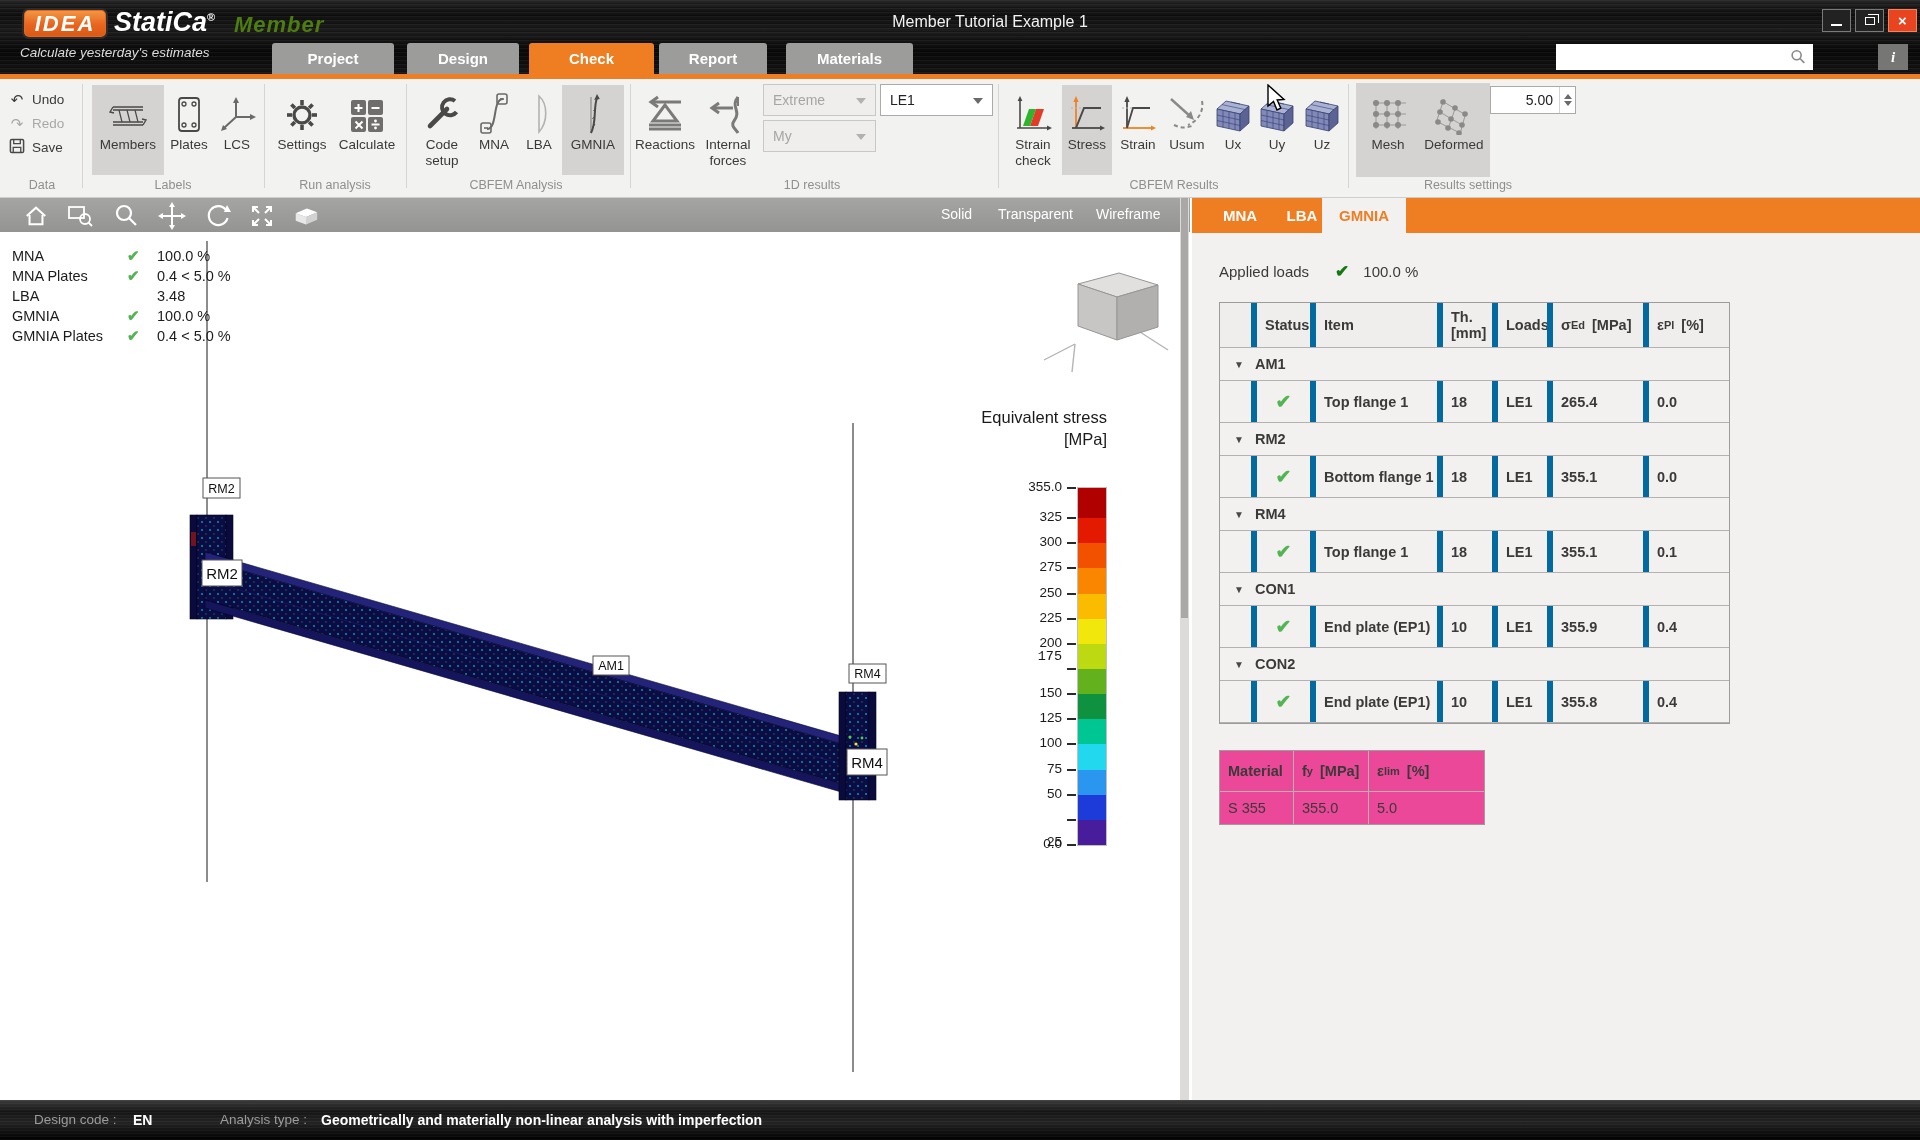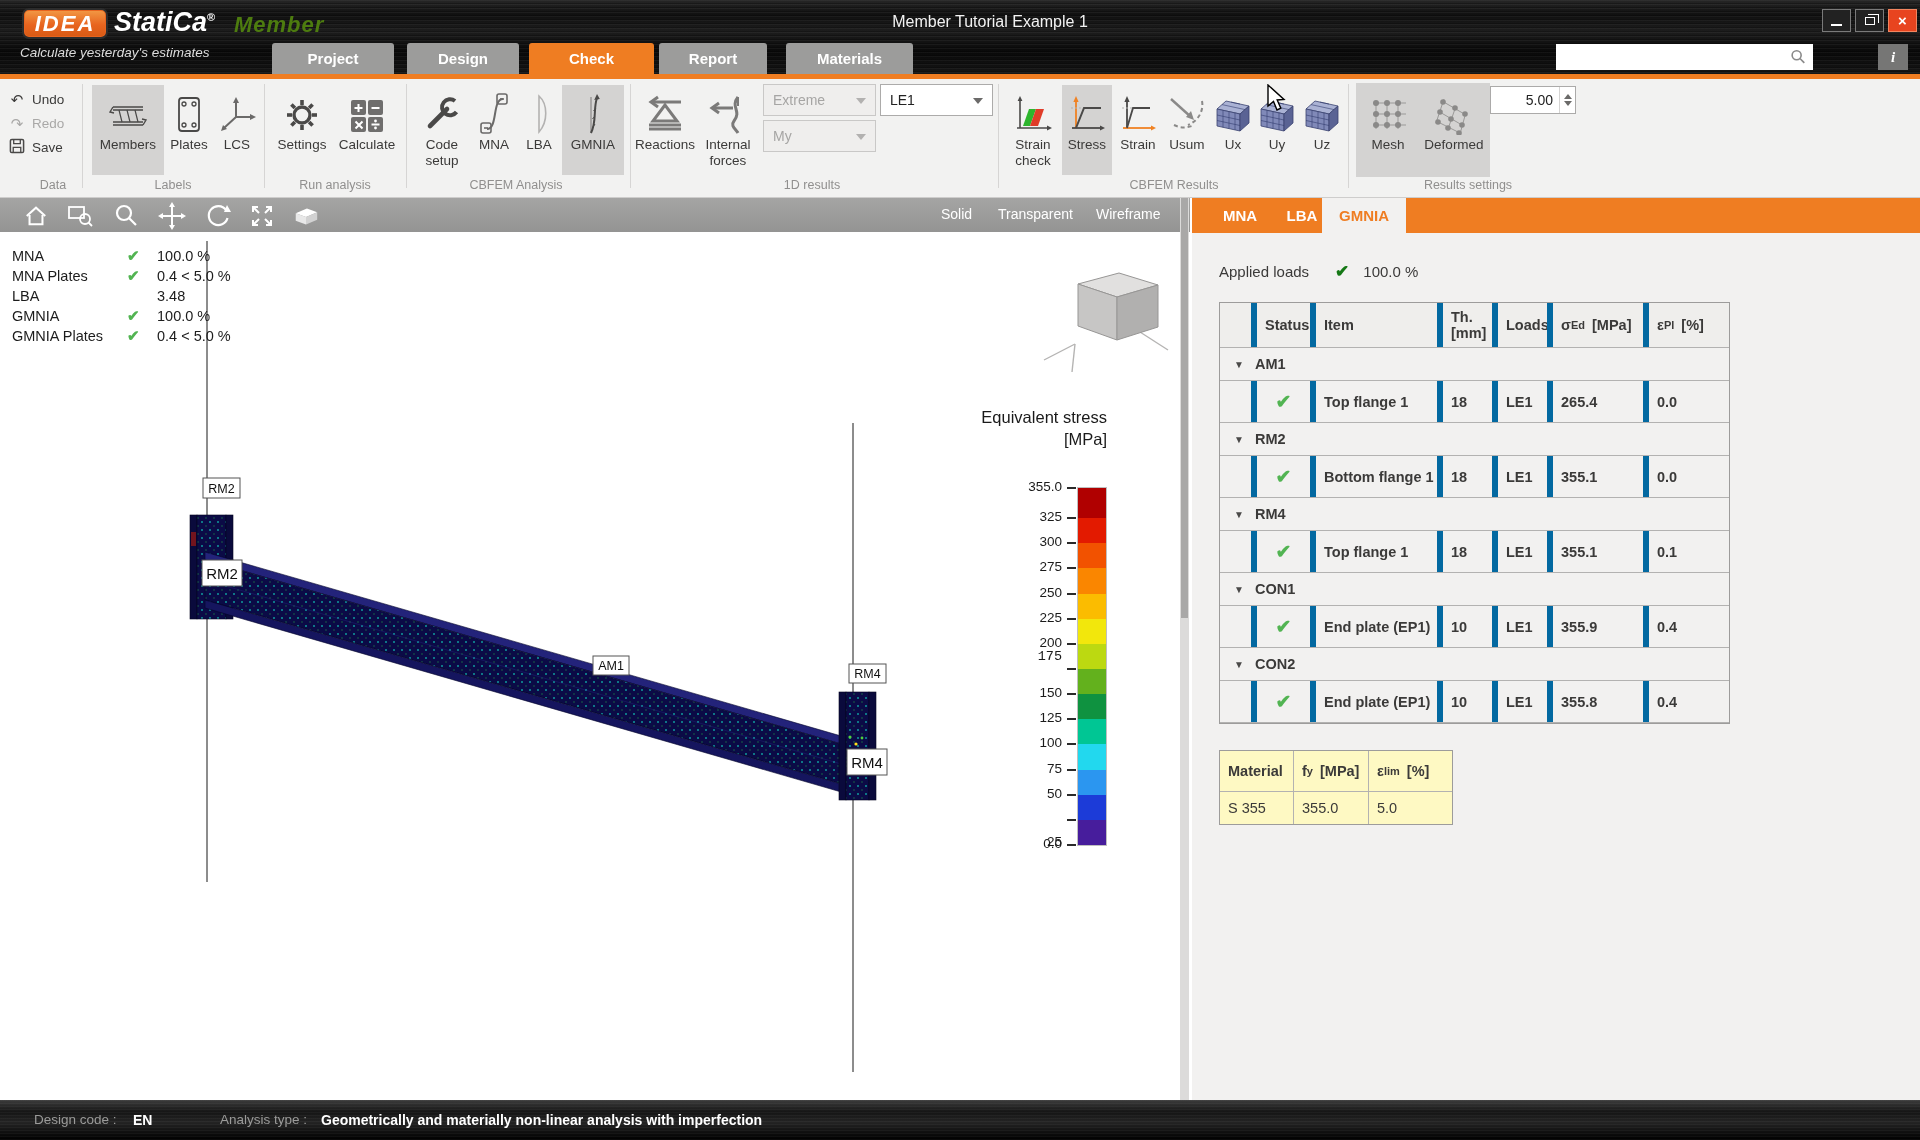--- a/index.html
+++ b/index.html
@@ -101,21 +101,21 @@
 .tgroup{height:33px;display:flex;align-items:center;border-bottom:1px solid #b3b2b1;font-weight:bold;color:#3b3a39;font-size:14.5px}
 .tgroup .tri{font-size:10px;margin:0 11px 0 14px;color:#4a4948}
 .tcell{border-right:6px solid #0369a1;display:flex;align-items:center;padding-left:8px;font-size:14.5px;font-weight:bold;color:#3b3a39;overflow:hidden}
 .tcell:last-child{border-right:none}
 .tcell.ck{justify-content:center;padding-left:0;color:#52b452;font-size:19px}
 .tcell sub{font-size:11px;font-weight:bold}
 .tcell .unit{margin-left:7px}
 .th2{flex-direction:column;align-items:flex-start;justify-content:center;line-height:16px}
 
 
-#mat-table{left:1219px;top:750px;width:234px;border:1px solid #9d9c9b;background:#fef9c3}
+#mat-table{left:1219px;top:750px;width:266px;border:1px solid #9d9c9b;background:#ec4899}
 .mrow{display:grid;grid-template-columns:74px 75px 83px}
 .mrow.h{height:40px}
 .mrow.d{height:33px;border-top:1px solid #b3b2b1}
 .mcell{border-right:1px solid #b3b2b1;display:flex;align-items:center;padding-left:8px;font-size:14.5px;color:#3b3a39}
 .mcell:last-child{border-right:none}
 .mcell.b{font-weight:bold}
 .mcell sub{font-size:11px;font-weight:bold}
 .mcell .unit{margin-left:7px}
 
 
@@ -469,21 +469,21 @@
     <div class="rlb">Deformed</div>
   </div>
   <div class="abs" id="spinner">
     <span class="sval">5.00</span>
     <span class="sarr">
         <span class="tri-up"></span>
         <span class="tri-dn"></span>
       </span>
   </div>
 
-  <div class="abs rglb" style="left:15px;width:76px">Data</div>
+  <div class="abs rglb" style="left:4px;width:76px">Data</div>
   <div class="abs rglb" style="left:93px;width:160px">Labels</div>
   <div class="abs rglb" style="left:245px;width:180px">Run analysis</div>
   <div class="abs rglb" style="left:426px;width:180px">CBFEM Analysis</div>
   <div class="abs rglb" style="left:722px;width:180px">1D results</div>
   <div class="abs rglb" style="left:1084px;width:180px">CBFEM Results</div>
   <div class="abs rglb" style="left:1378px;width:180px">Results settings</div>
 </div>
 
 <div class="abs" id="cursor">
   <svg width="22" height="30" viewBox="0 0 22 30">

